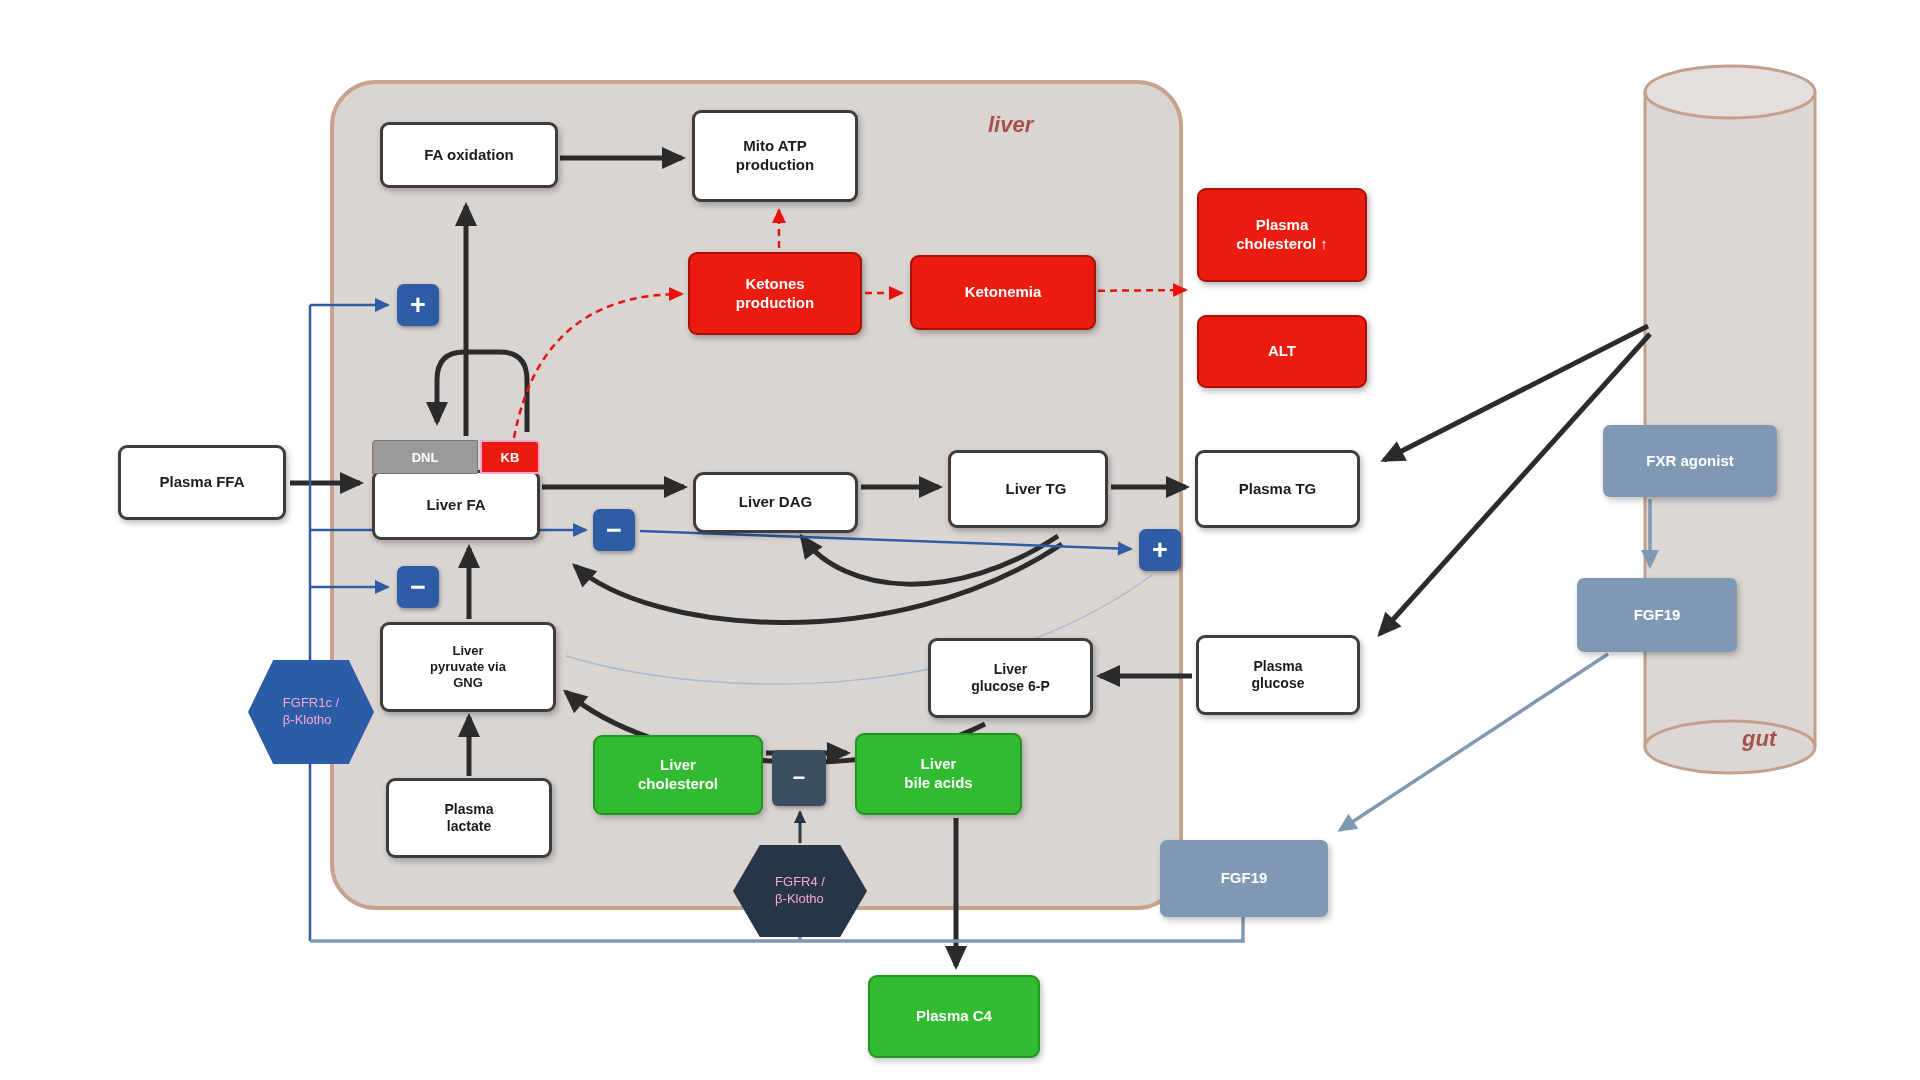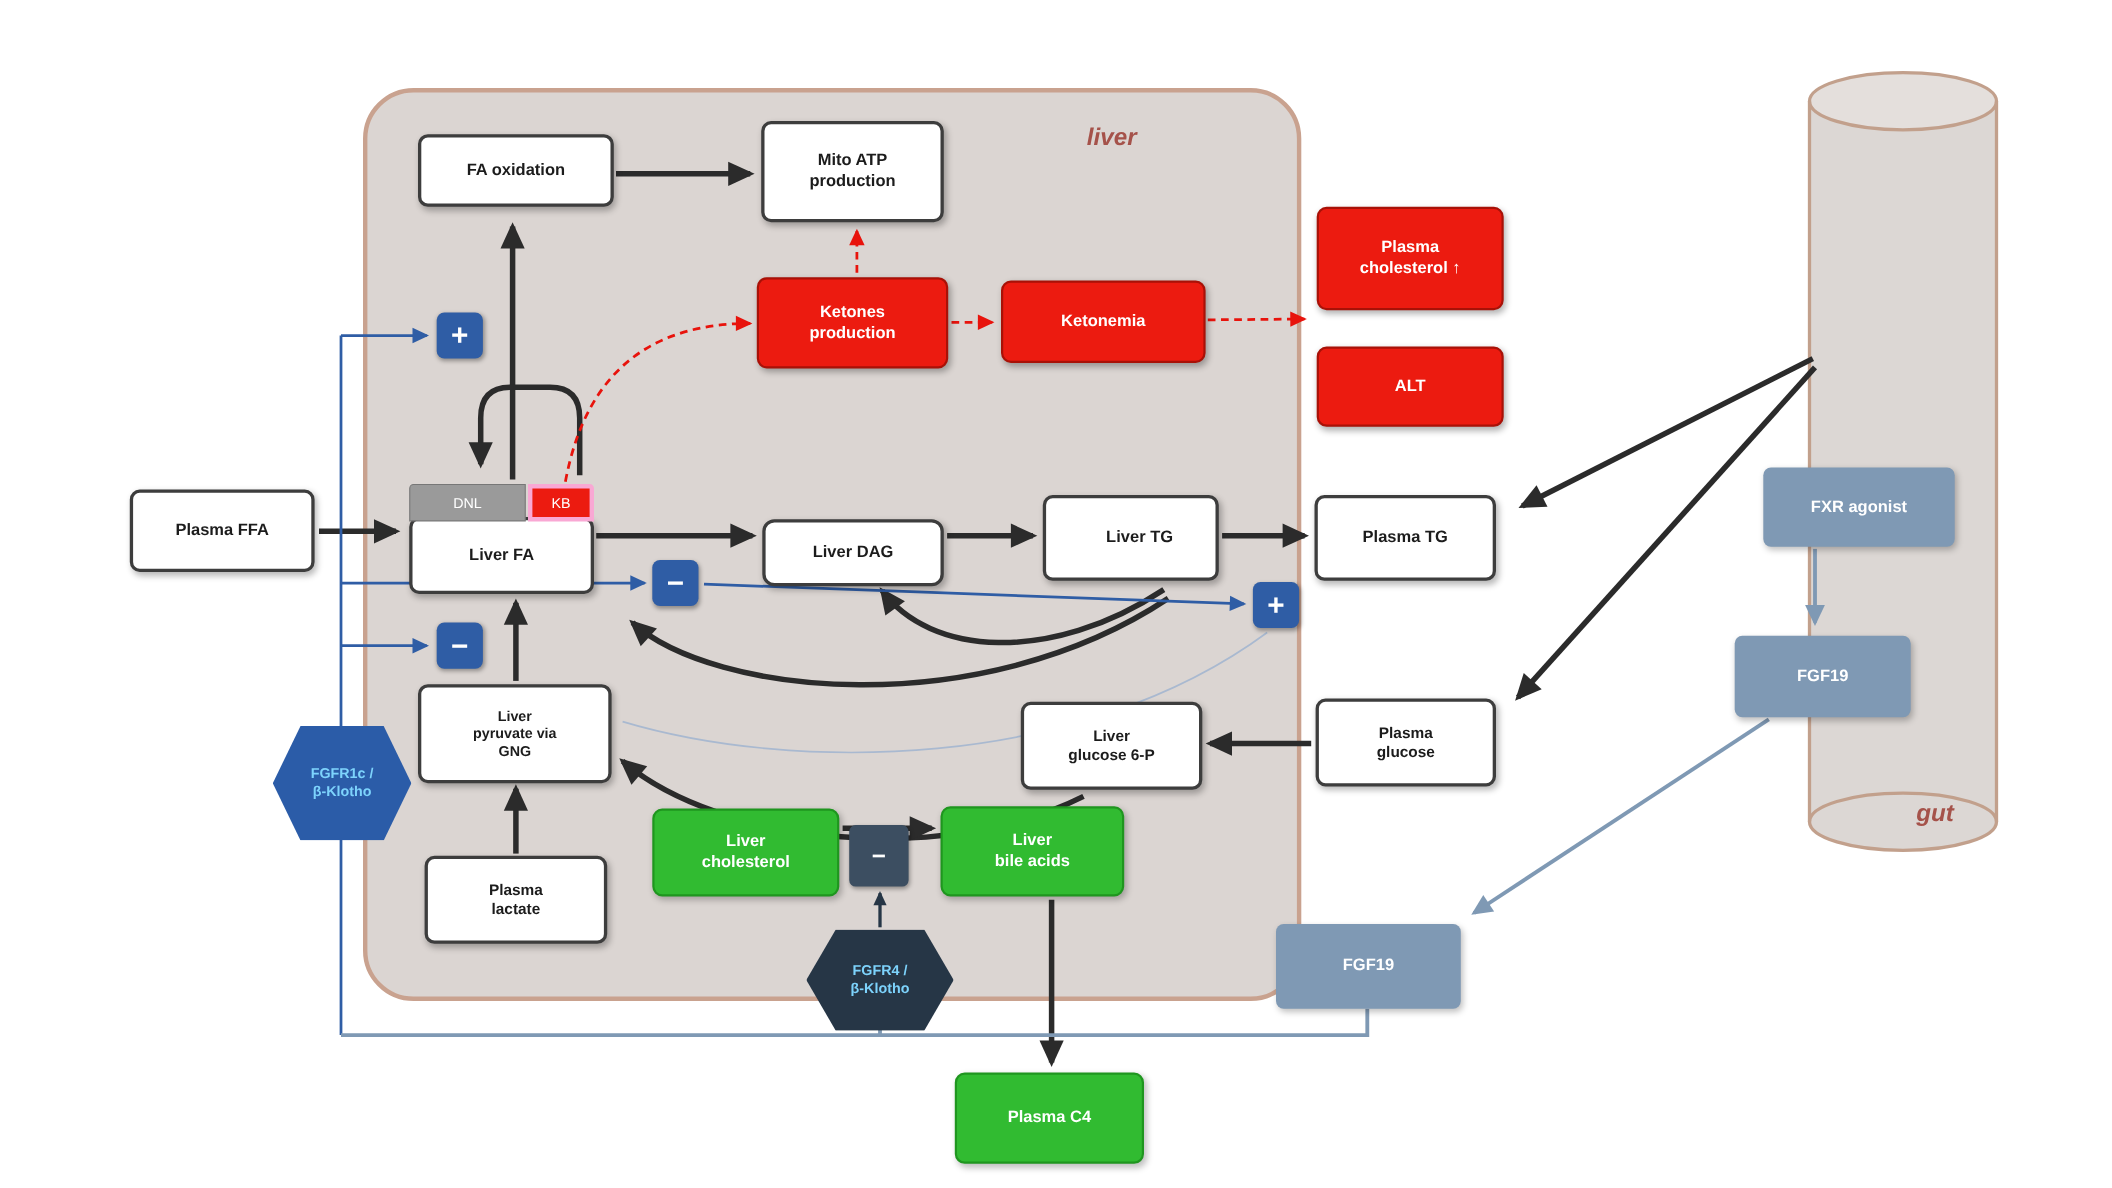--- a/index.html
+++ b/index.html
@@ -15,27 +15,27 @@
   .redbox{background:#ec1b10;border:2px solid #a91107;color:#ffffff;font-size:15px;font-weight:700;
           box-shadow:2px 3px 6px rgba(0,0,0,.3);}
   .greenbox{background:#31bb31;border:2px solid #1f961f;color:#ffffff;font-size:15px;font-weight:700;
             box-shadow:2px 3px 6px rgba(0,0,0,.25);}
   .steelbox{background:#7f99b4;border:2px solid #5f7democ;border-color:#5e7b99;color:#ffffff;
             font-size:15px;font-weight:600;box-shadow:2px 3px 6px rgba(0,0,0,.25);border-radius:7px;}
   .badge{position:absolute;display:flex;align-items:center;justify-content:center;z-index:3;
          background:#2f5da5;border-radius:7px;color:#ffffff;font-weight:700;font-size:27px;
          box-shadow:1px 2px 4px rgba(0,0,0,.35);}
   .darkbadge{background:#3c4e61;border-radius:6px;font-size:22px;}
-  .hex{position:absolute;display:flex;align-items:center;justify-content:center;text-align:center;
-       clip-path:polygon(20% 0,80% 0,100% 50%,80% 100%,20% 100%,0 50%);color:#7dd3fc;font-weight:700;
+  .hex{position:absolute;display:flex;align-items:center;justify-content:center;
+       clip-path:polygon(20% 0,80% 0,100% 50%,80% 100%,20% 100%,0 50%);color:#f9a8d4;font-weight:400;
        font-size:13px;line-height:1.3;white-space:pre-line;z-index:3;}
   .hex-blue{background:#2b5ca8;}
   .hex-dark{background:#263646;}
   .tag{position:absolute;display:flex;align-items:center;justify-content:center;color:#ffffff;
-       font-weight:400;font-size:13px;z-index:3;box-sizing:border-box;text-align:center;}
+       font-weight:700;font-size:13px;z-index:3;box-sizing:border-box;text-align:center;}
   .organ-label{position:absolute;font-style:italic;font-weight:600;font-size:22px;color:#a5524a;z-index:2;}
 </style>
 </head>
 <body>
 
 <div id="stage">
 
   <div id="organ-liver"></div>
   <div class="organ-label" style="left:988px;top:112px;">liver</div>
 
@@ -128,21 +128,21 @@
 pyruvate via
 GNG</div>
   <div class="node white" style="left:928px;top:638px;width:165px;height:80px;font-size:14px;">Liver
 glucose 6-P</div>
   <div class="node white" style="left:1196px;top:635px;width:164px;height:80px;font-size:14px;">Plasma
 glucose</div>
   <div class="node white" style="left:386px;top:778px;width:166px;height:80px;font-size:14px;">Plasma
 lactate</div>
 
   <div class="tag" style="left:372px;top:440px;width:106px;height:34px;background:#9a9a9a;border:1px solid #777;border-radius:4px 0 0 0;">DNL</div>
-  <div class="tag" style="left:480px;top:440px;width:60px;height:34px;background:#ec1b10;border:4px solid #f9a8d4;border-radius:0 4px 0 0;">KB</div>
+  <div class="tag" style="left:480px;top:440px;width:60px;height:34px;background:#ec1b10;border:2px solid #f9a8d4;border-radius:0 4px 0 0;">KB</div>
 
   <div class="node redbox" style="left:688px;top:252px;width:174px;height:83px;">Ketones
 production</div>
   <div class="node redbox" style="left:910px;top:255px;width:186px;height:75px;">Ketonemia</div>
   <div class="node redbox" style="left:1197px;top:188px;width:170px;height:94px;">Plasma
 cholesterol ↑</div>
   <div class="node redbox" style="left:1197px;top:315px;width:170px;height:73px;">ALT</div>
 
   <div class="node greenbox" style="left:593px;top:735px;width:170px;height:80px;">Liver
 cholesterol</div>

